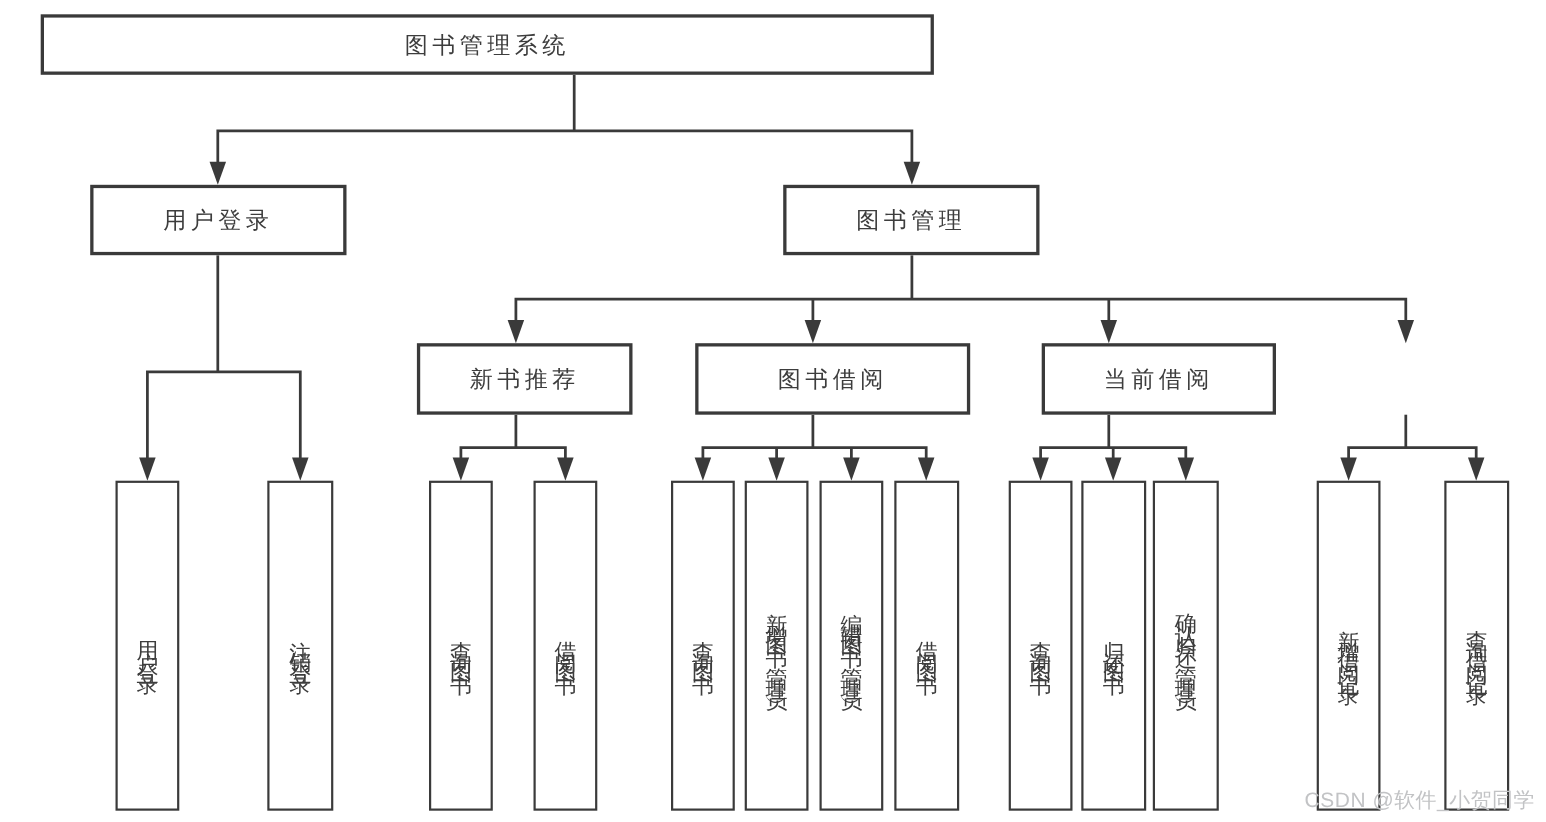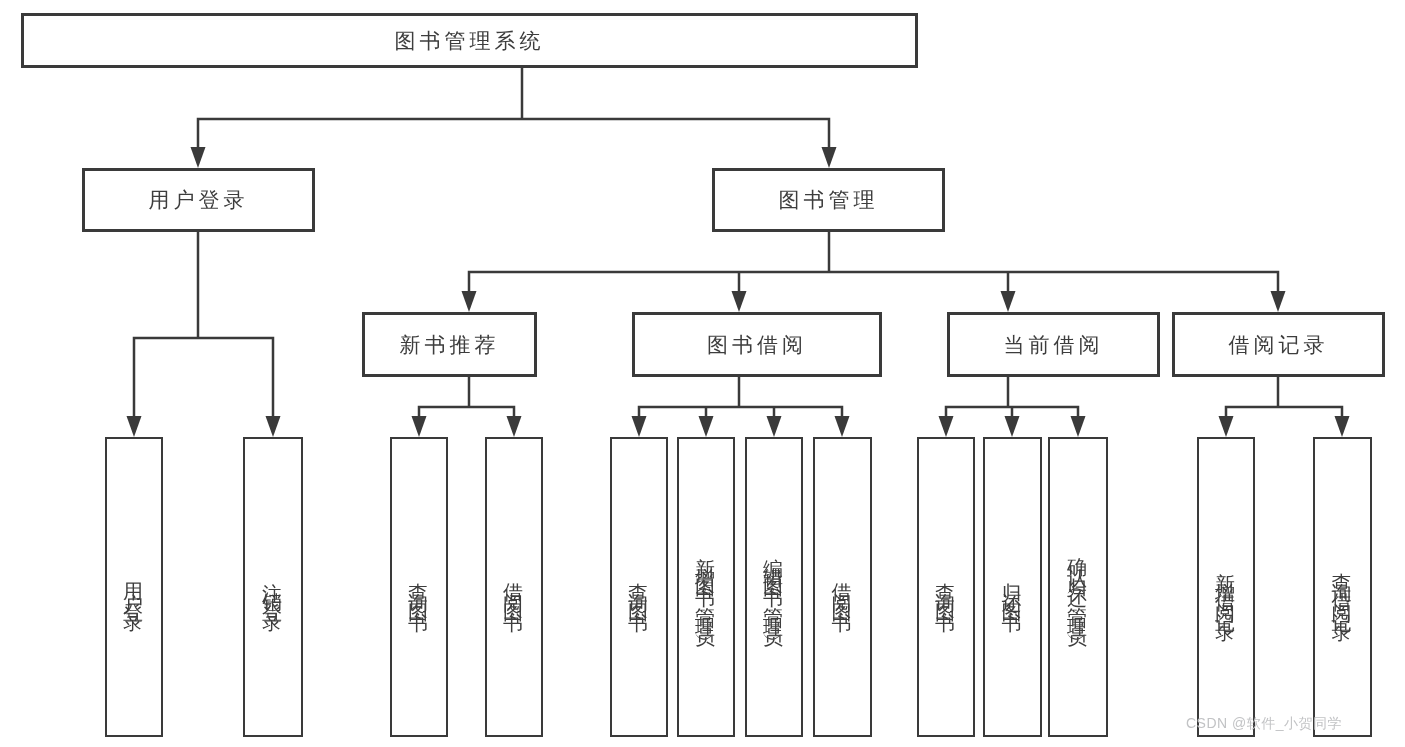--- a/index.html
+++ b/index.html
@@ -39,21 +39,21 @@
     text-orientation: mixed;
     font-size: 20px;
     letter-spacing: 10px;
     white-space: normal;
   }
   .watermark {
     position: absolute;
     left: 1186px;
     top: 715px;
     color: var(--wm);
-    font-size: 14px;
+    font-size: 19px;
     letter-spacing: 0.5px;
   }
 </style>
 </head>
 <body>
 
 <div class="canvas">
 
   <svg class="wires" width="1405" height="747" viewBox="0 0 1405 747" aria-hidden="true">
 
@@ -110,29 +110,28 @@
     </g>
 
     <g>
       <path class="w" d="M1278 377 L1278 407"></path>
       <path class="w" d="M1226 420 L1226 407 L1342 407 L1342 420"></path>
       <path class="a" d="M1218.5 416 L1233.5 416 L1226 437 Z"></path>
       <path class="a" d="M1334.5 416 L1349.5 416 L1342 437 Z"></path>
     </g>
   </svg>
 
-  <div class="node" style="left:21px; top:13px; width:897px; height:55px;">图书管理系统</div>
+  <div class="node" style="left:37px; top:13px; width:812px; height:55px;">图书管理系统</div>
 
   <div class="node" style="left:82px; top:168px; width:233px; height:64px;">用户登录</div>
   <div class="node" style="left:712px; top:168px; width:233px; height:64px;">图书管理</div>
 
-  <div class="node" style="left:362px; top:312px; width:175px; height:65px;">新书推荐</div>
+  <div class="node" style="left:379px; top:312px; width:196px; height:65px;">新书推荐</div>
   <div class="node" style="left:632px; top:312px; width:250px; height:65px;">图书借阅</div>
   <div class="node" style="left:902px; top:312px; width:213px; height:65px;margin-left:45px;">当前借阅</div>
-  <div class="node" style="left:1172px; top:312px; width:213px; height:65px;">借阅记录</div>
 
   <div class="node leaf" style="left:105px; top:437px; width:58px; height:300px;">用户登录</div>
   <div class="node leaf" style="left:243px; top:437px; width:60px; height:300px;">注销登录</div>
 
   <div class="node leaf" style="left:390px; top:437px; width:58px; height:300px;">查询图书</div>
   <div class="node leaf" style="left:485px; top:437px; width:58px; height:300px;">借阅图书</div>
 
   <div class="node leaf" style="left:610px; top:437px; width:58px; height:300px;">查询图书</div>
   <div class="node leaf" style="left:677px; top:437px; width:58px; height:300px;">新增图书（管理员）</div>
   <div class="node leaf" style="left:745px; top:437px; width:58px; height:300px;">编辑图书（管理员）</div>

